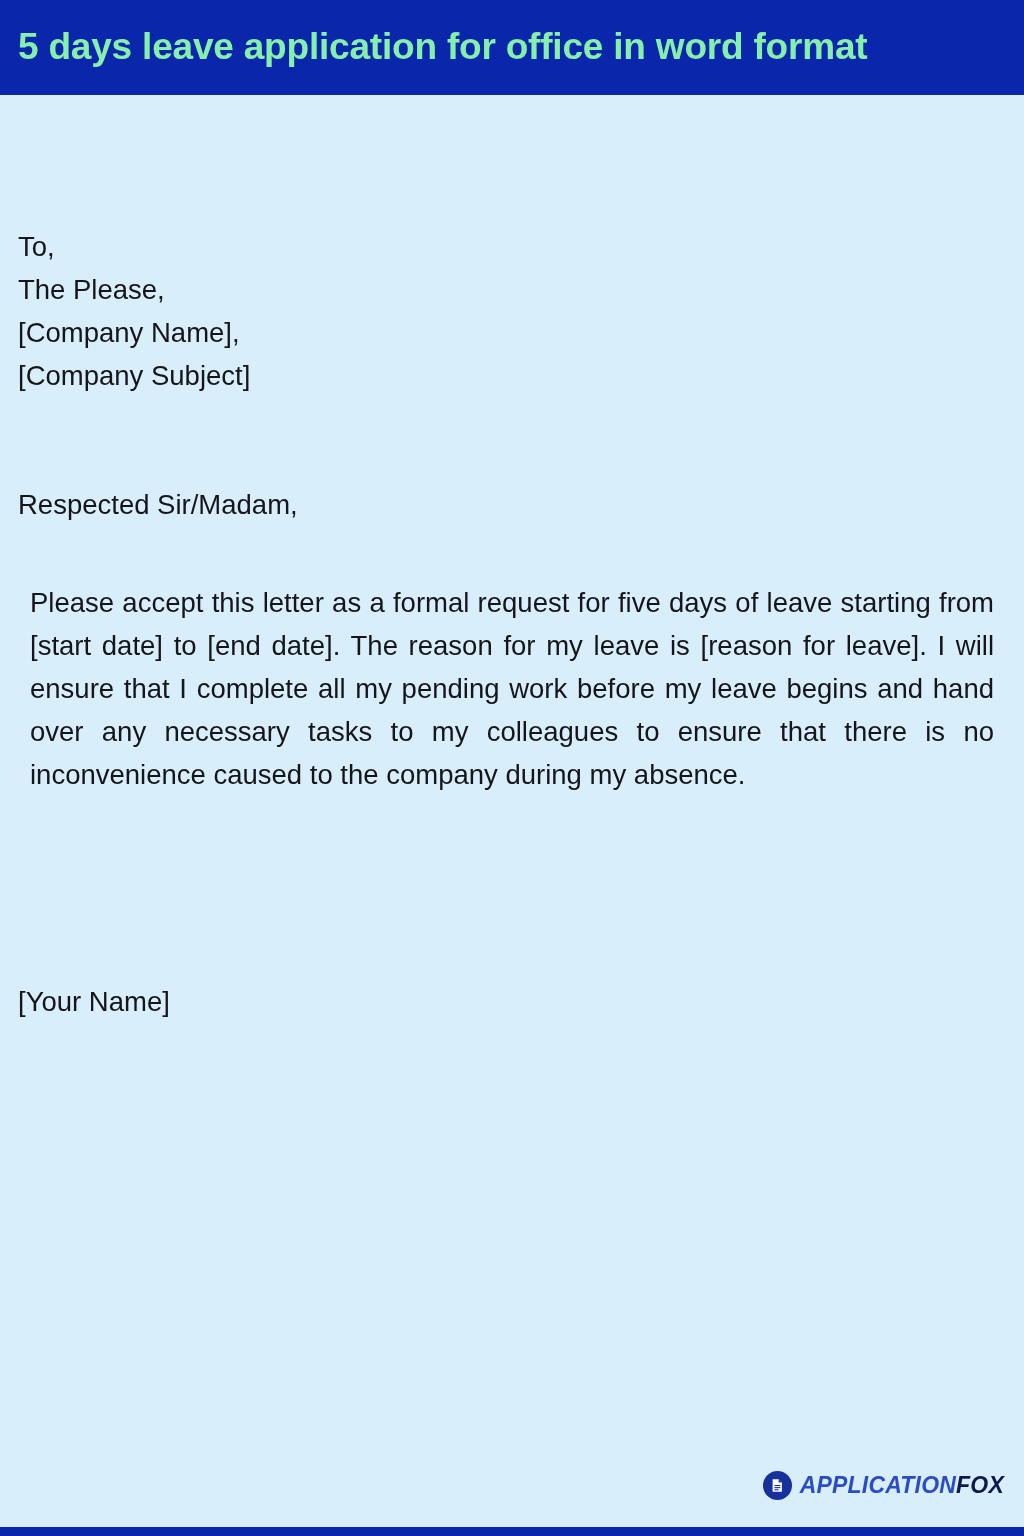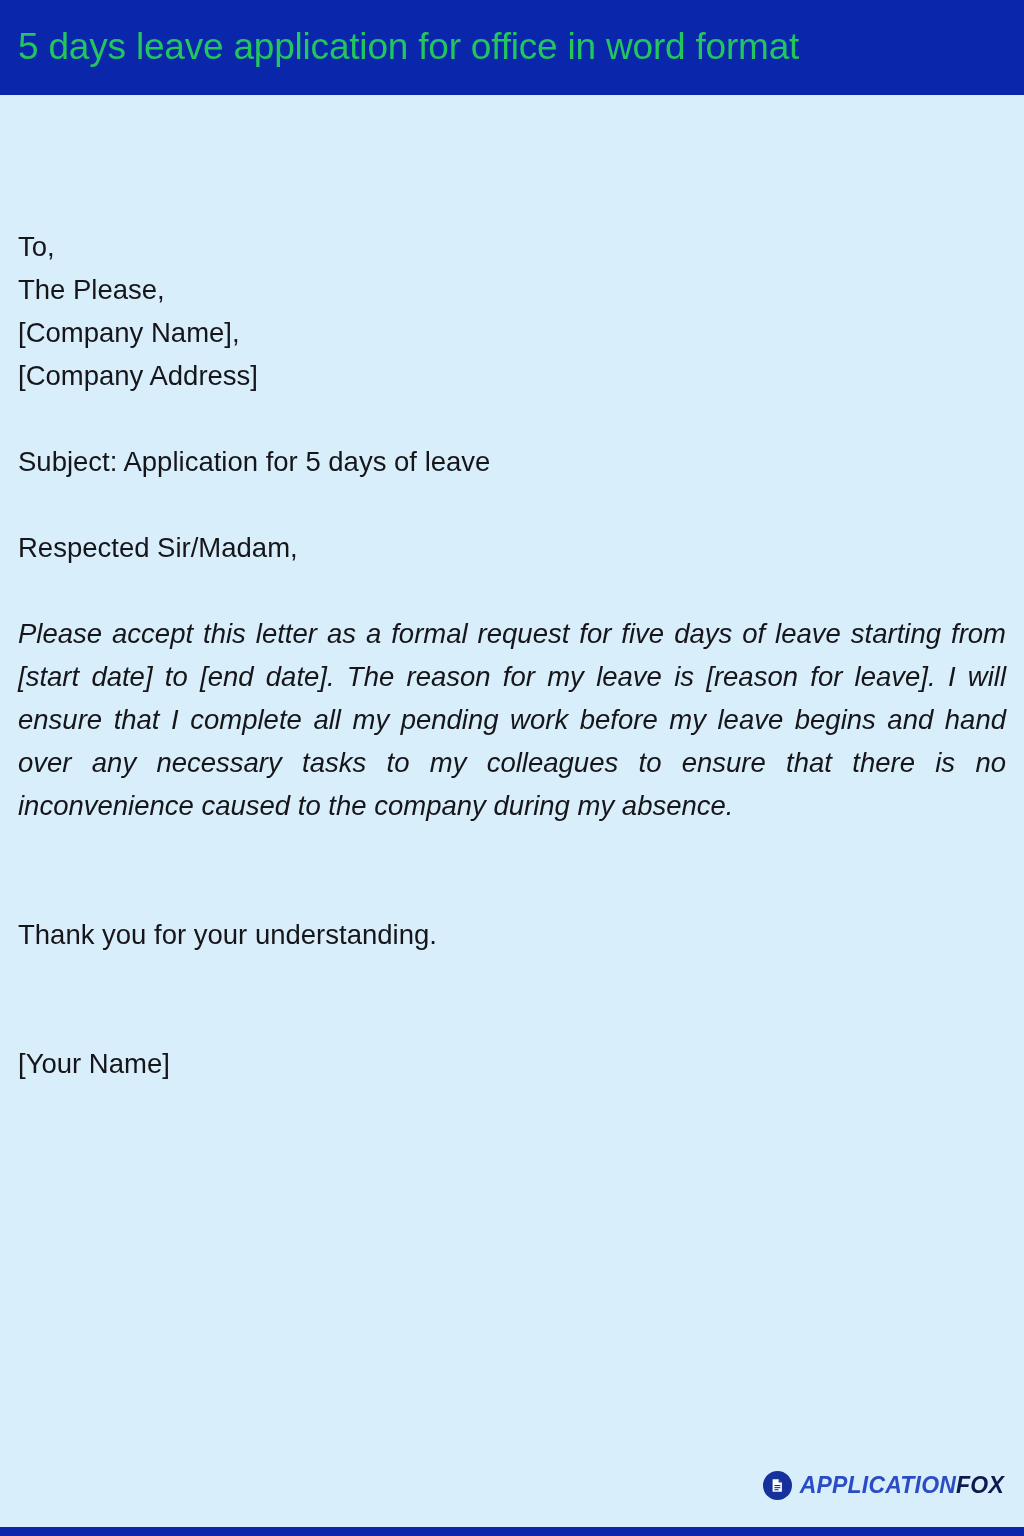--- a/index.html
+++ b/index.html
@@ -30,23 +30,23 @@
     width: 100%;
     height: 95px;
     background: #0a27ab;
     display: flex;
     align-items: center;
     box-sizing: border-box;
     padding: 0 18px;
     flex: 0 0 auto;
   }
   .header-title {
-    color: #22c55e;
+    color: #86efac;
     font-size: 37px;
-    font-weight: normal;
+    font-weight: bold;
     letter-spacing: -0.2px;
     line-height: 1.1;
     white-space: nowrap;
     font-family: "Liberation Sans", sans-serif;
   }
 
   
   .letter-area {
     flex: 1 1 auto;
     position: relative;
@@ -76,24 +76,23 @@
   }
   .addr-line {
     white-space: pre;
   }
 
   .gap-line {
     height: 43px;
   }
 
   .para {
-    margin: 0;
+    margin: 12px;
     text-align: justify;
     text-justify: inter-word;
-    font-style: italic;
   }
 
   .plain-line {
     white-space: pre;
   }
 
   
   .footer-logo {
     position: absolute;
     right: 20px;
@@ -145,41 +144,39 @@
   </div>
 
   <div class="letter-area">
 
     <div class="letter-block">
 
       <div class="addr-block">
         <div class="addr-line">To,</div>
         <div class="addr-line">The Please,</div>
         <div class="addr-line">[Company Name],</div>
-        <div class="addr-line">[Company Address]</div>
+        <div class="addr-line">[Company Subject]</div>
       </div>
 
       <div class="gap-line"></div>
 
-      <div class="plain-line">Subject: Application for 5 days of leave</div>
 
       <div class="gap-line"></div>
 
       <div class="plain-line">Respected Sir/Madam,</div>
 
       <div class="gap-line"></div>
 
       <p class="para">Please accept this letter as a formal request for five days of leave starting from [start date] to [end date]. The reason for my leave is [reason for leave]. I will ensure that I complete all my pending work before my leave begins and hand over any necessary tasks to my colleagues to ensure that there is no inconvenience caused to the company during my absence.</p>
 
       <div class="gap-line"></div>
 
 
       <div class="gap-line"></div>
 
-      <div class="plain-line">Thank you for your understanding.</div>
 
       <div class="gap-line"></div>
 
 
       <div class="gap-line"></div>
 
       <div class="plain-line">[Your Name]</div>
 
     </div>
 

